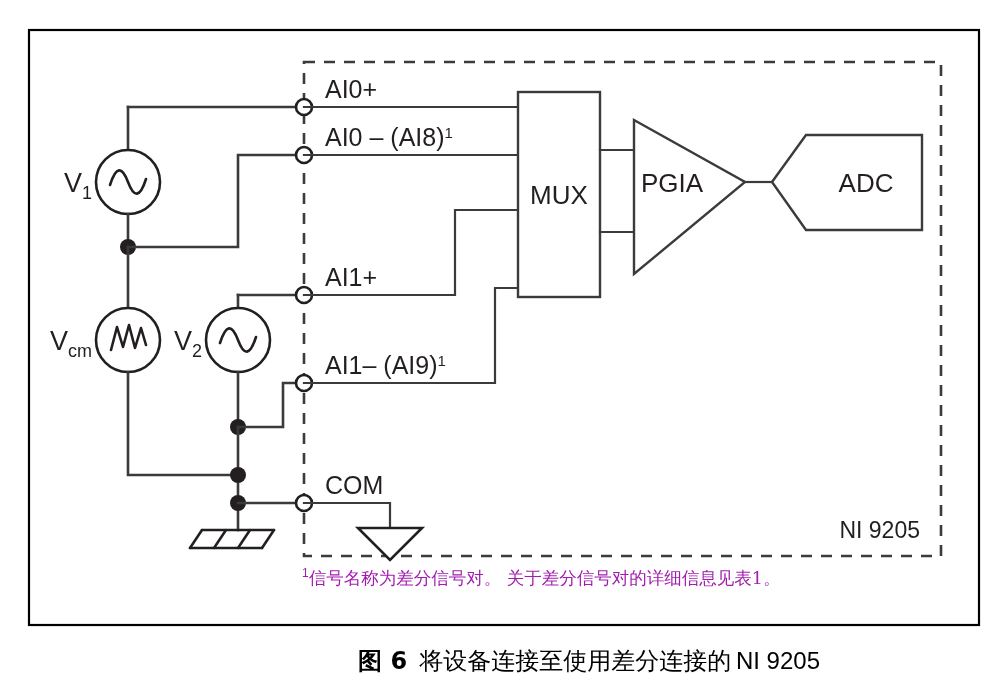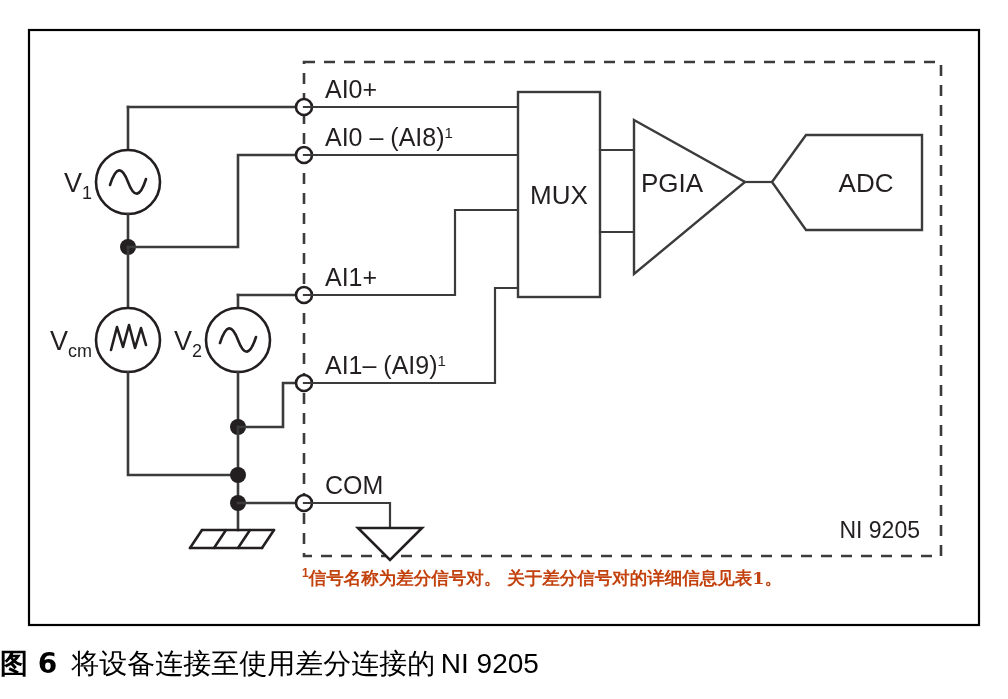--- a/index.html
+++ b/index.html
@@ -115,37 +115,36 @@
     font-size: 23px;
     text-anchor: end;
   }
   .footnote {
     position: absolute;
     left: 302px;
     top: 566px;
     width: 660px;
     font-family: "DejaVu Serif", "Liberation Serif", serif;
     font-size: 17.5px;
-    color: #c2410c;
+    color: #a21caf;
     white-space: nowrap;
-    font-weight: bold;
   }
   .footnote .fnmark {
     font-size: 12px;
     vertical-align: super;
     font-family: "Liberation Sans", sans-serif;
   }
   .caption {
     position: absolute;
     left: 0;
     top: 645px;
     width: 820px;
-    text-align: left;
+    text-align: right;
     font-family: "DejaVu Serif", "Liberation Serif", serif;
-    font-size: 28px;
+    font-size: 24px;
     color: #000;
     white-space: nowrap;
   }
   .caption .capnum {
     font-weight: bold;
     font-family: "DejaVu Sans", "Liberation Sans", sans-serif;
   }
   .caption .capsans {
     font-family: "Liberation Sans", "DejaVu Sans", sans-serif;
   }

